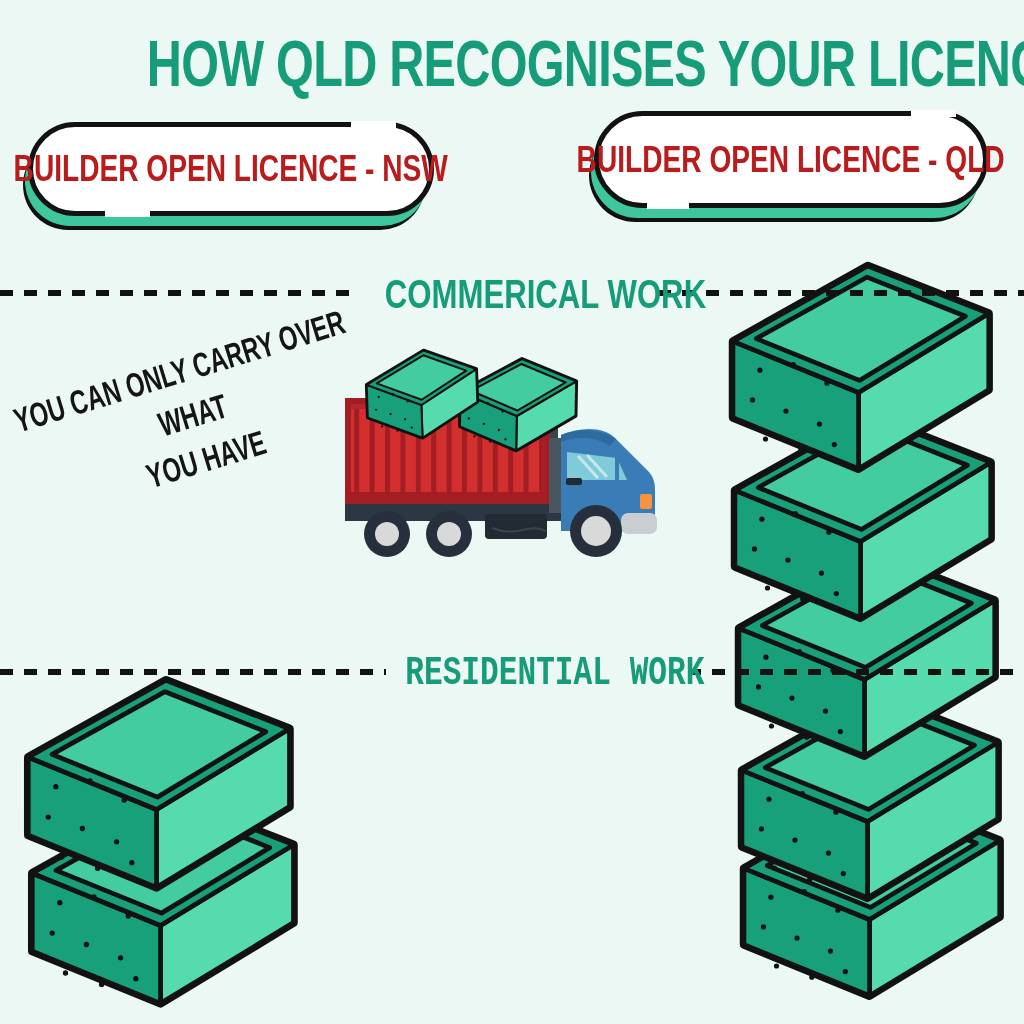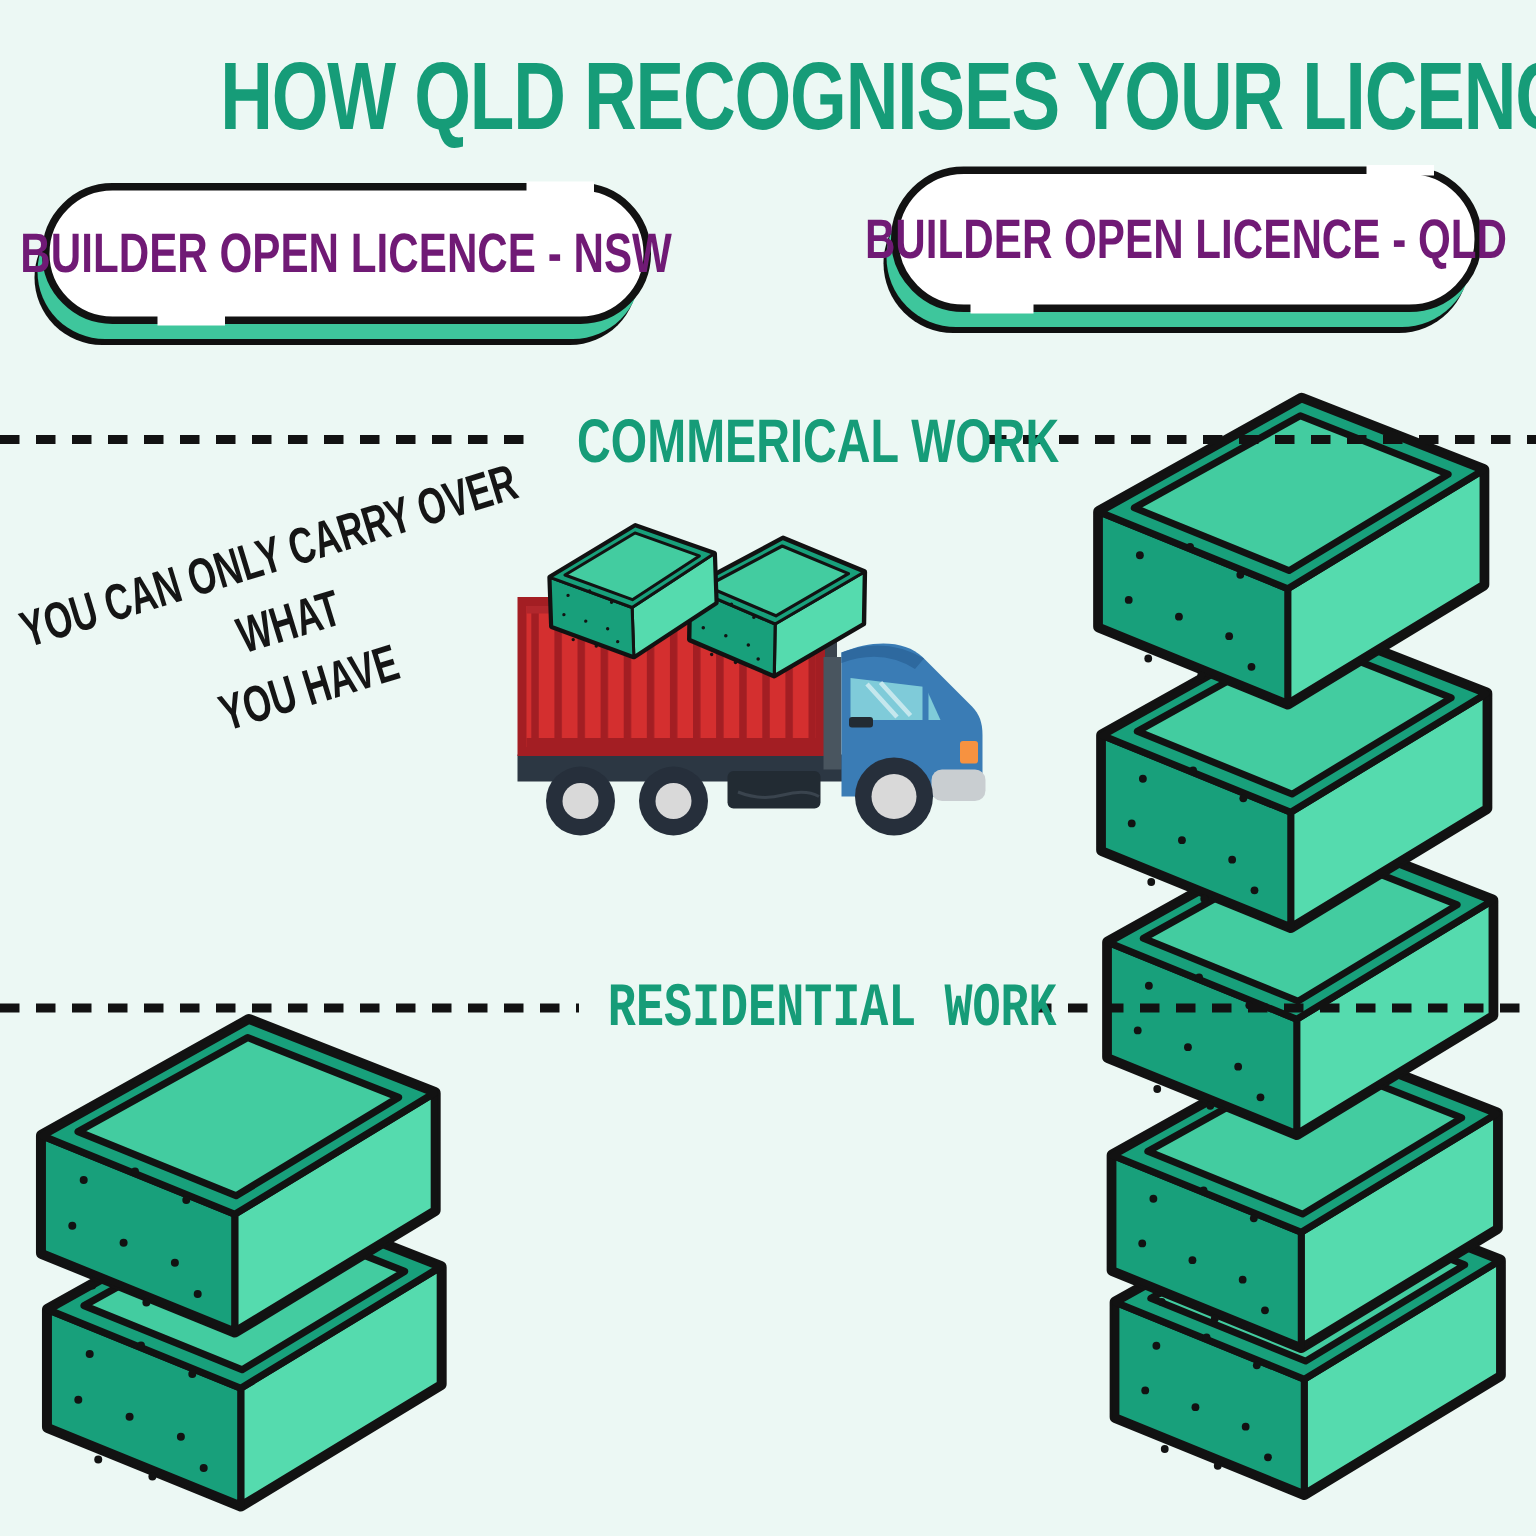--- a/index.html
+++ b/index.html
@@ -16,21 +16,21 @@
     font-family:"Liberation Sans","DejaVu Sans",sans-serif;
   }
   .cond{display:inline-block;white-space:nowrap;transform:scaleX(0.76);transform-origin:center center;}
   #title{
     position:absolute;top:32px;left:0;width:1024px;text-align:center;
     font-size:64px;font-weight:700;letter-spacing:-1px;color:var(--teal-text);line-height:1;
   }
   .badge{
     position:absolute;background:#ffffff;border:5px solid var(--outline);
     display:flex;align-items:center;justify-content:center;
-    font-weight:700;color:#701a75;
+    font-weight:700;color:#b91c1c;
     box-shadow:-5px 12px 0 -2px var(--badge-shadow), -7px 16px 0 -2px #101010;
   }
   #badge-nsw{left:28px;top:122px;width:396px;height:84px;border-radius:47px;font-size:37px;}
   #badge-qld{left:594px;top:111px;width:384px;height:87px;border-radius:49px;font-size:37px;text-align:right;}
   .badge .gap{position:absolute;background:#ffffff;height:7px;}
   .badge .gap.g-top{top:-6px;}
   .badge .gap.g-bottom{bottom:-6px;}
   #scene{position:absolute;left:0;top:0;}
   .divider-label{
     position:absolute;width:350px;text-align:left;

